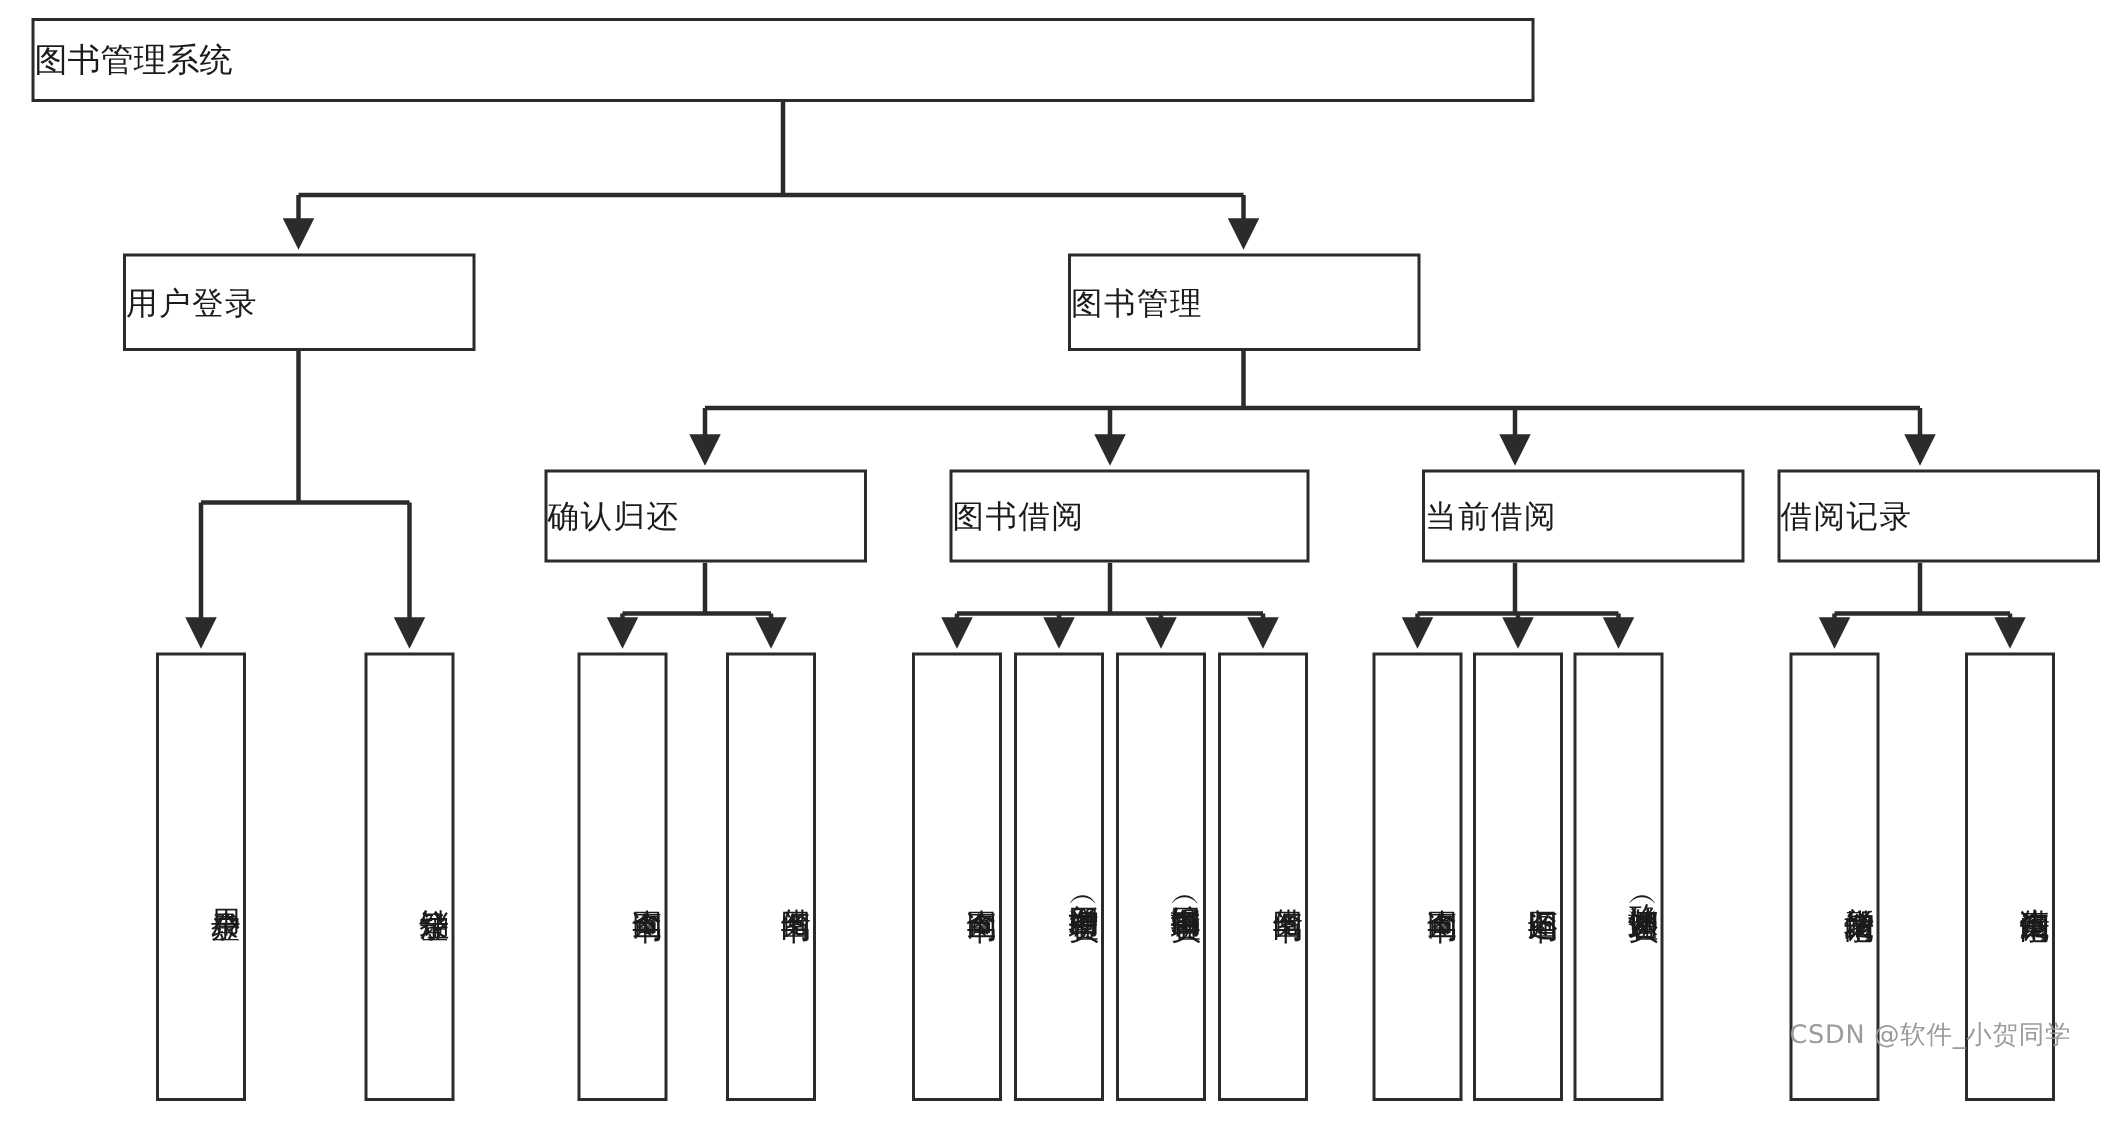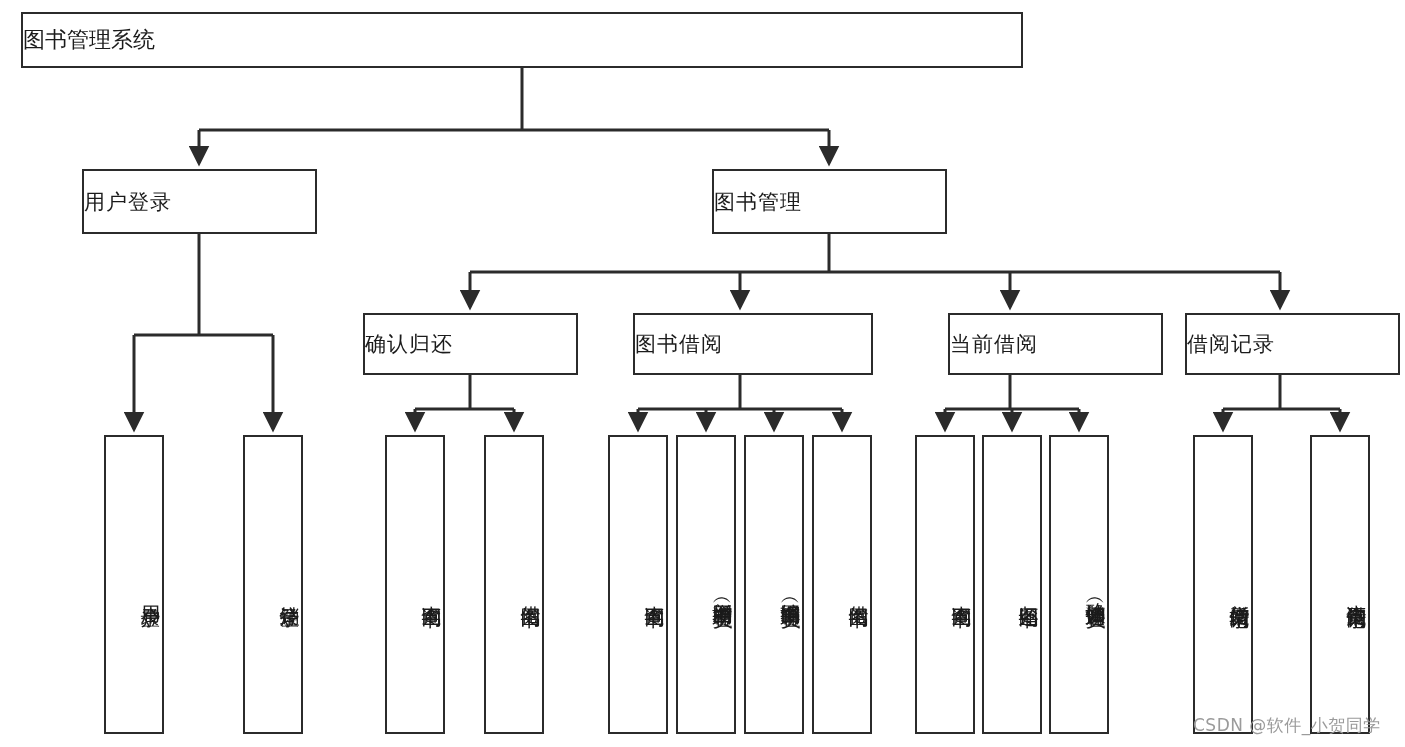--- a/index.html
+++ b/index.html
@@ -184,15 +184,15 @@
     <span class="vtext">确认归还（管理员）</span>
   </div>
 
   <div class="node-box node-leaf" style="left:1193px; top:435px; width:60px; height:299px;">
     <span class="vtext">新增借阅记录</span>
   </div>
   <div class="node-box node-leaf" style="left:1310px; top:435px; width:60px; height:299px;">
     <span class="vtext">查询借阅记录</span>
   </div>
 
-  <div class="watermark" style="left:1193px; top:714px;">CSDN @软件_小贺同学</div>
+  <div class="watermark" style="left:1193px; top:678px;">CSDN @软件_小贺同学</div>
 
 </div>
 
 </body></html>

